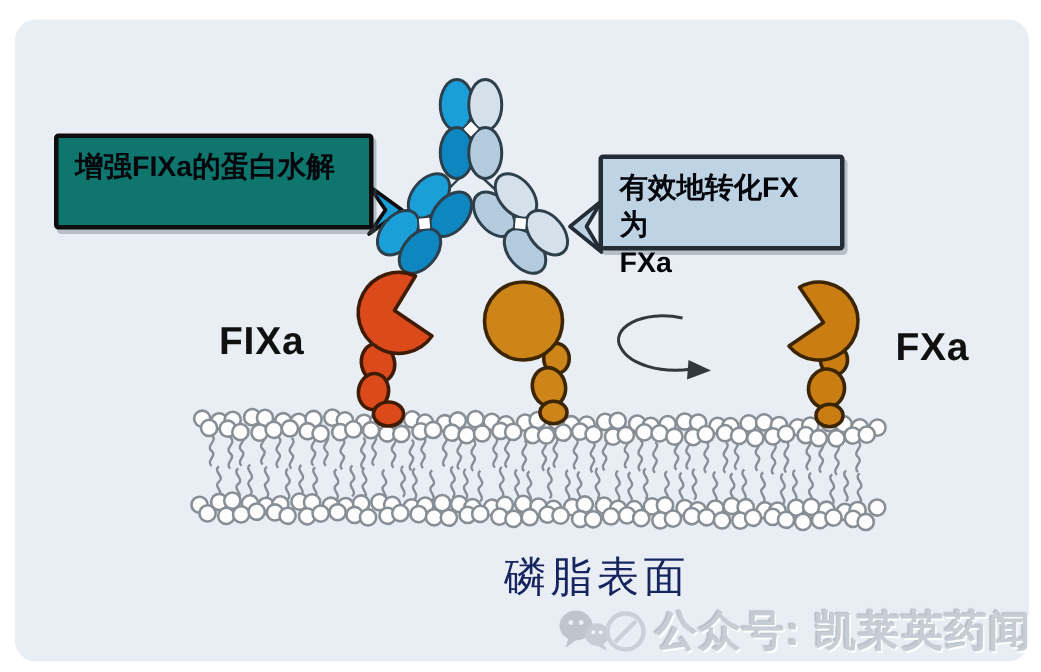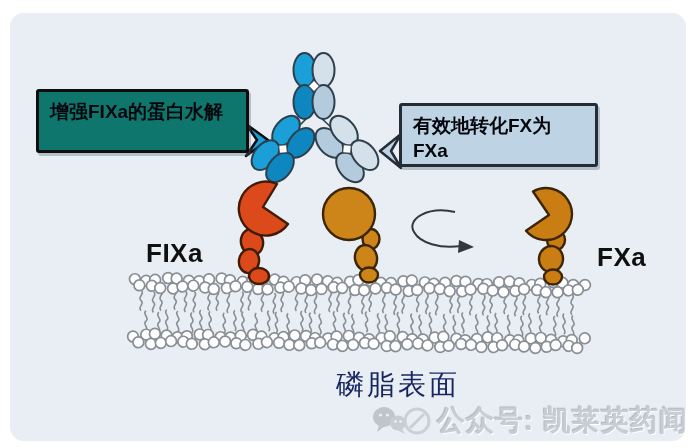--- a/index.html
+++ b/index.html
@@ -10,25 +10,24 @@
   }
   .stage svg.scene { position:absolute; left:0; top:0; }
   .bubble {
     position:absolute; box-sizing:border-box;
     border:3px solid #000; border-radius:3px;
     font-weight:bold; font-size:19px; line-height:1.32;
     padding:7px 11px; color:#05070d;
     box-shadow:2px 3px 0 rgba(90,100,115,0.35);
   }
   .bubble-left  { left:36px;  top:89px;  width:213px; height:64px; }
-  .bubble-right { left:399px; top:103px; width:199px; height:64px; }
+  .bubble-right { left:399px; top:103px; width:164px; height:64px; }
   .mol-label {
     position:absolute; font-weight:bold; font-size:26px; color:#101010;
     letter-spacing:0.5px;
-    margin-top:26px;
   }
   .label-fixa { left:146px; top:212px; }
   .label-fxa  { left:597px; top:216px; }
   .surface-label {
     position:absolute; left:240px; top:366px; width:220px; text-align:right;
     font-size:28px; font-weight:500; color:#17255f; letter-spacing:3px;
   }
   .watermark {
     position:absolute; right:6px; bottom:8px;
     display:flex; align-items:center; gap:4px;

